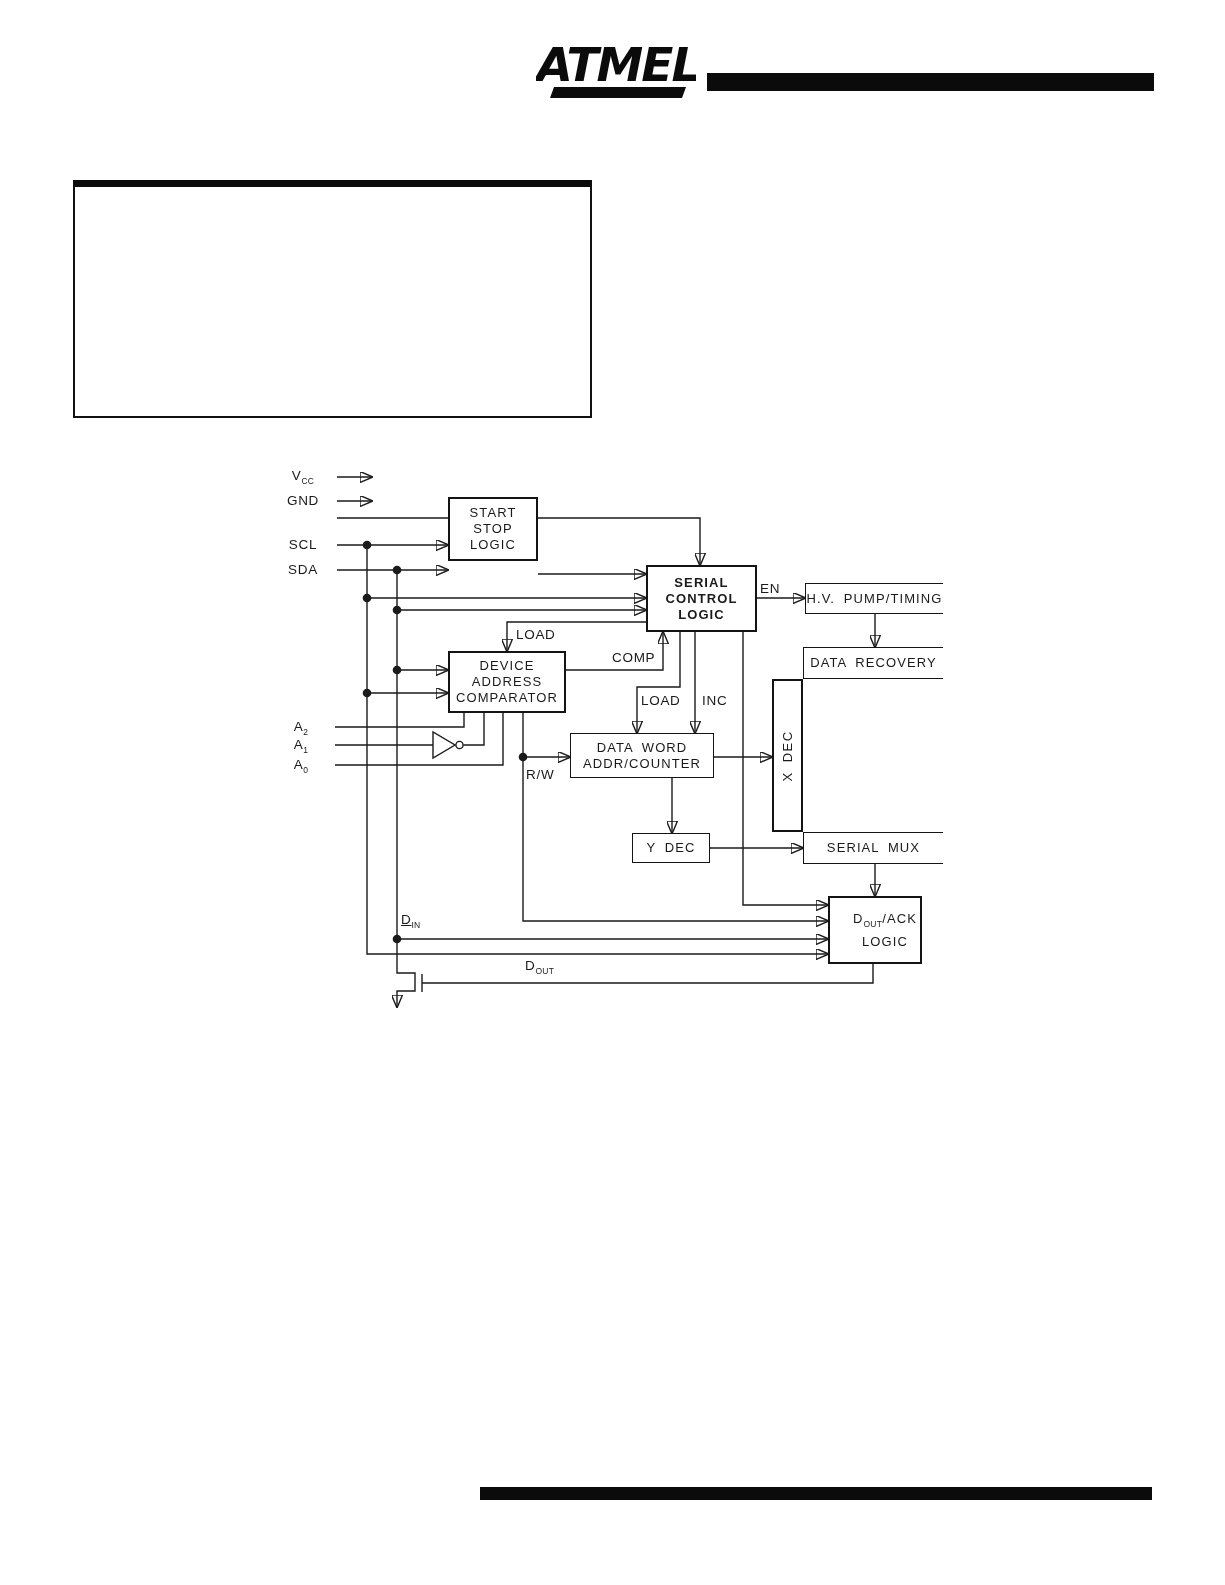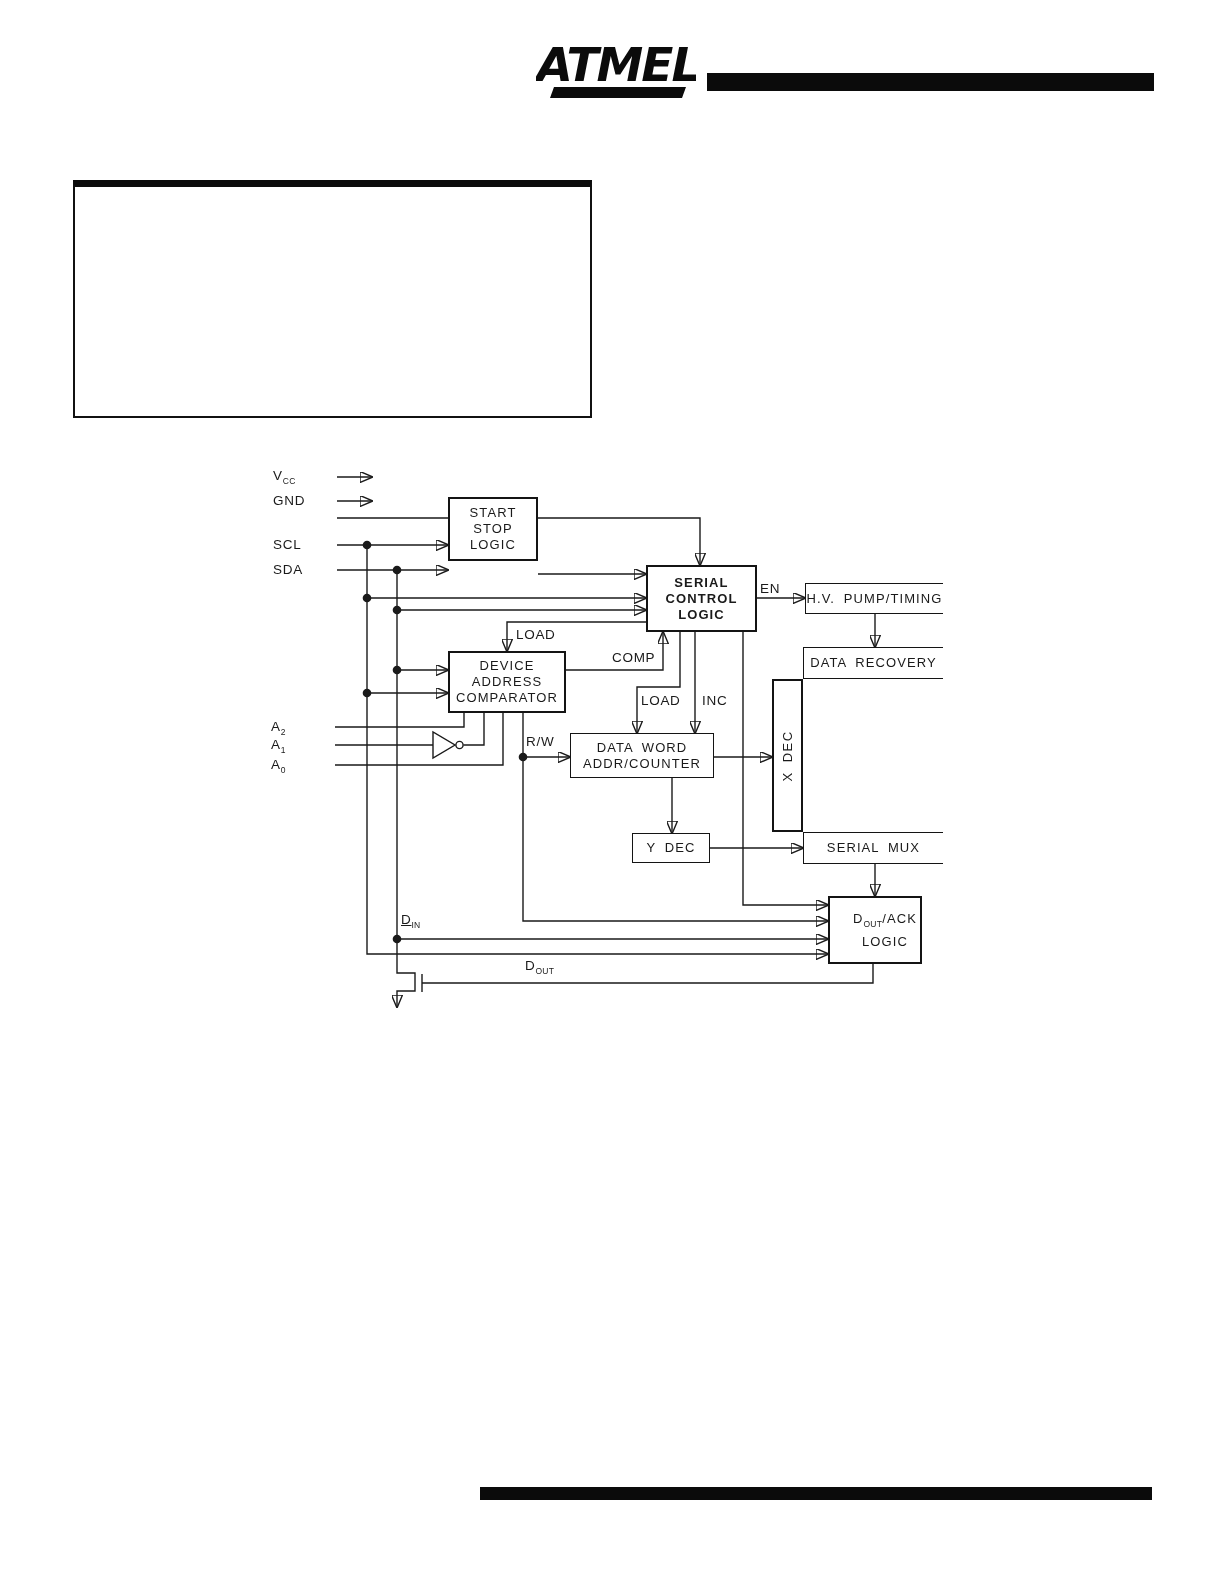--- a/index.html
+++ b/index.html
@@ -33,21 +33,21 @@
     text-align:center;font-size:13px;letter-spacing:1.1px;word-spacing:4px;
     line-height:16px;white-space:pre-line;color:#1a1a1a;
   }
   .blk.thin{border-width:1.6px;}
   .blk.open{border-right:none;}
   .blk sub,.lbl sub{font-size:8.5px;letter-spacing:0.3px;}
   .blk sup{font-size:8.5px;}
   .rot{transform:rotate(-90deg);letter-spacing:1.5px;white-space:nowrap;}
   
   .lbl{position:absolute;z-index:3;font-size:13.5px;letter-spacing:0.7px;line-height:15px;white-space:nowrap;}
-  .lbl.r{width:60px;text-align:left;}
+  .lbl.r{width:60px;text-align:center;}
   .logo{position:absolute;left:536px;top:34px;z-index:2;}
 </style>
 </head>
 <body>
 
 <div class="page">
 
   <div class="logo">
     <svg width="160" height="72" viewBox="0 0 160 72">
       <text x="82" y="47" text-anchor="middle" font-family="'DejaVu Sans', sans-serif" font-style="italic" font-weight="bold" font-size="47" letter-spacing="-2" fill="#0b0b0b">ATMEL</text>
@@ -170,19 +170,19 @@
   <div class="lbl r" style="left:273px;top:562px;">SDA</div>
   <div class="lbl r" style="left:271px;top:719px;"><span>A</span><sub>2</sub></div>
   <div class="lbl r" style="left:271px;top:737px;"><span>A</span><sub>1</sub></div>
   <div class="lbl r" style="left:271px;top:757px;"><span>A</span><sub>0</sub></div>
 
   <div class="lbl" style="left:516px;top:627px;">LOAD</div>
   <div class="lbl" style="left:612px;top:650px;">COMP</div>
   <div class="lbl" style="left:641px;top:693px;">LOAD</div>
   <div class="lbl" style="left:702px;top:693px;">INC</div>
   <div class="lbl" style="left:760px;top:581px;">EN</div>
-  <div class="lbl" style="left:526px;top:734px;">R/W</div>
+  <div class="lbl" style="left:526px;top:767px;">R/W</div>
   <div class="lbl" style="left:401px;top:912px;text-decoration:underline;"><span>D</span><sub>IN</sub></div>
   <div class="lbl" style="left:525px;top:958px;"><span>D</span><sub>OUT</sub></div>
 
   <div class="fbar"></div>
 
 </div>
 
 </body></html>

